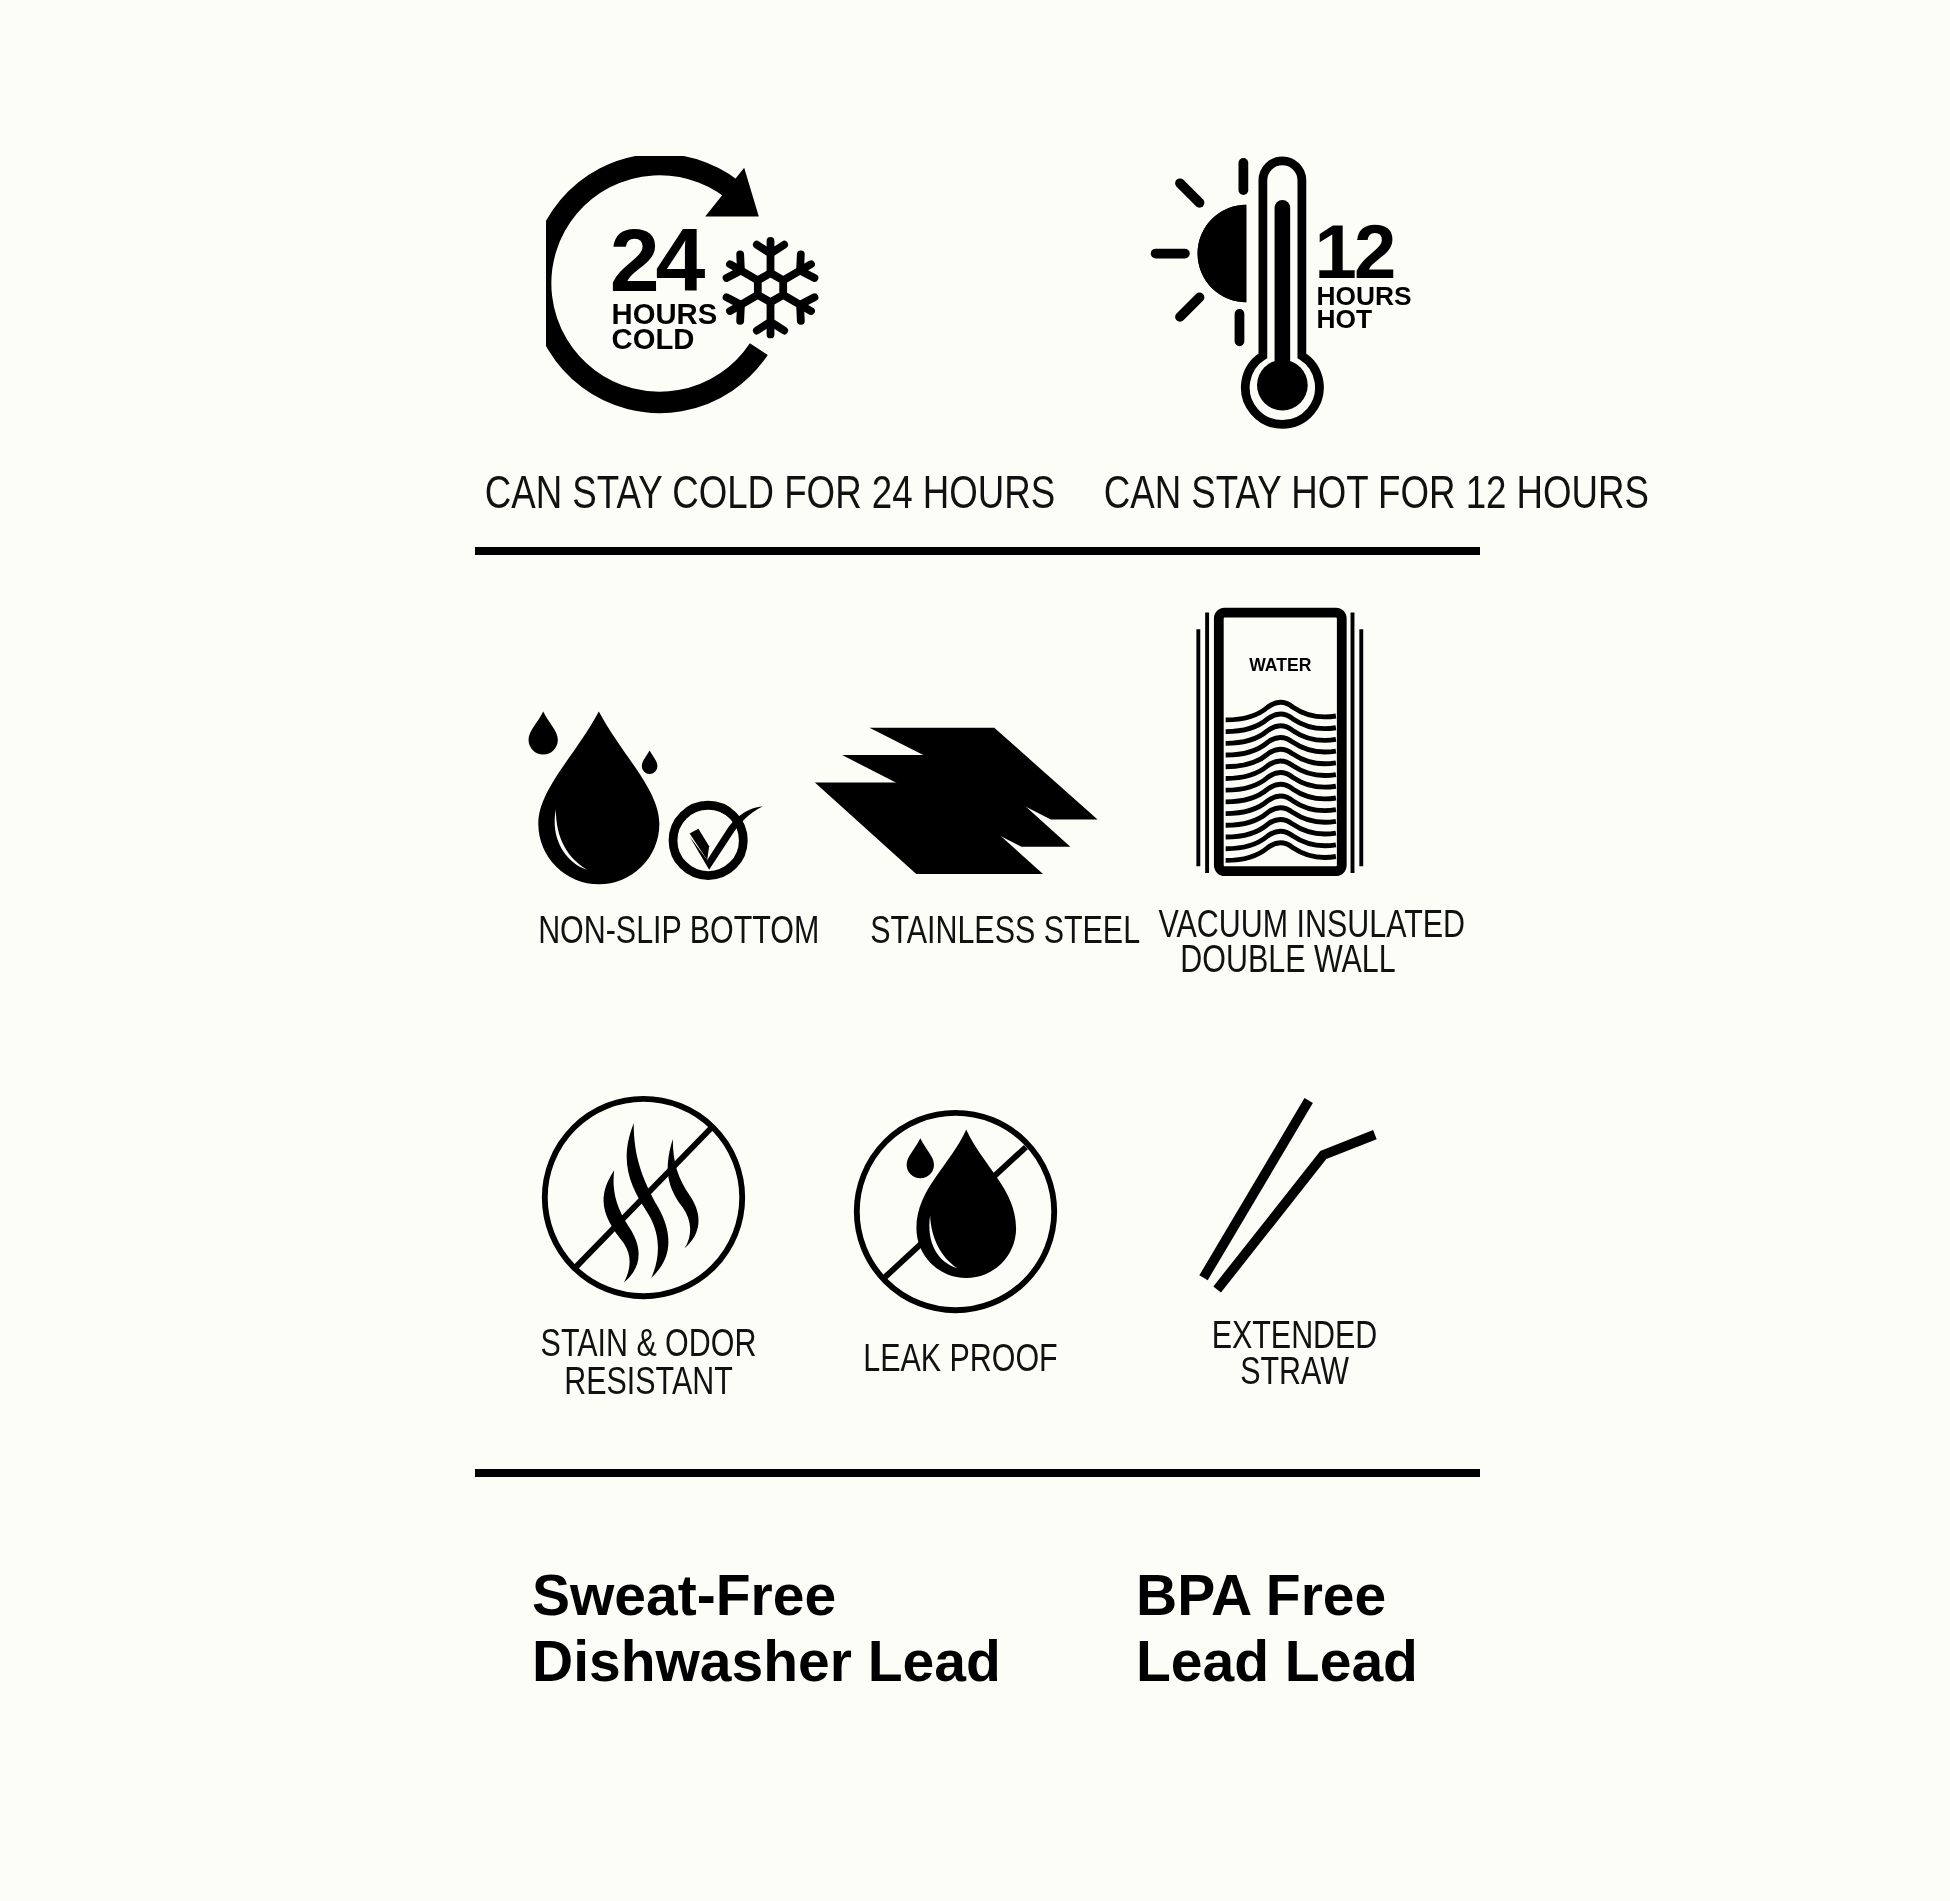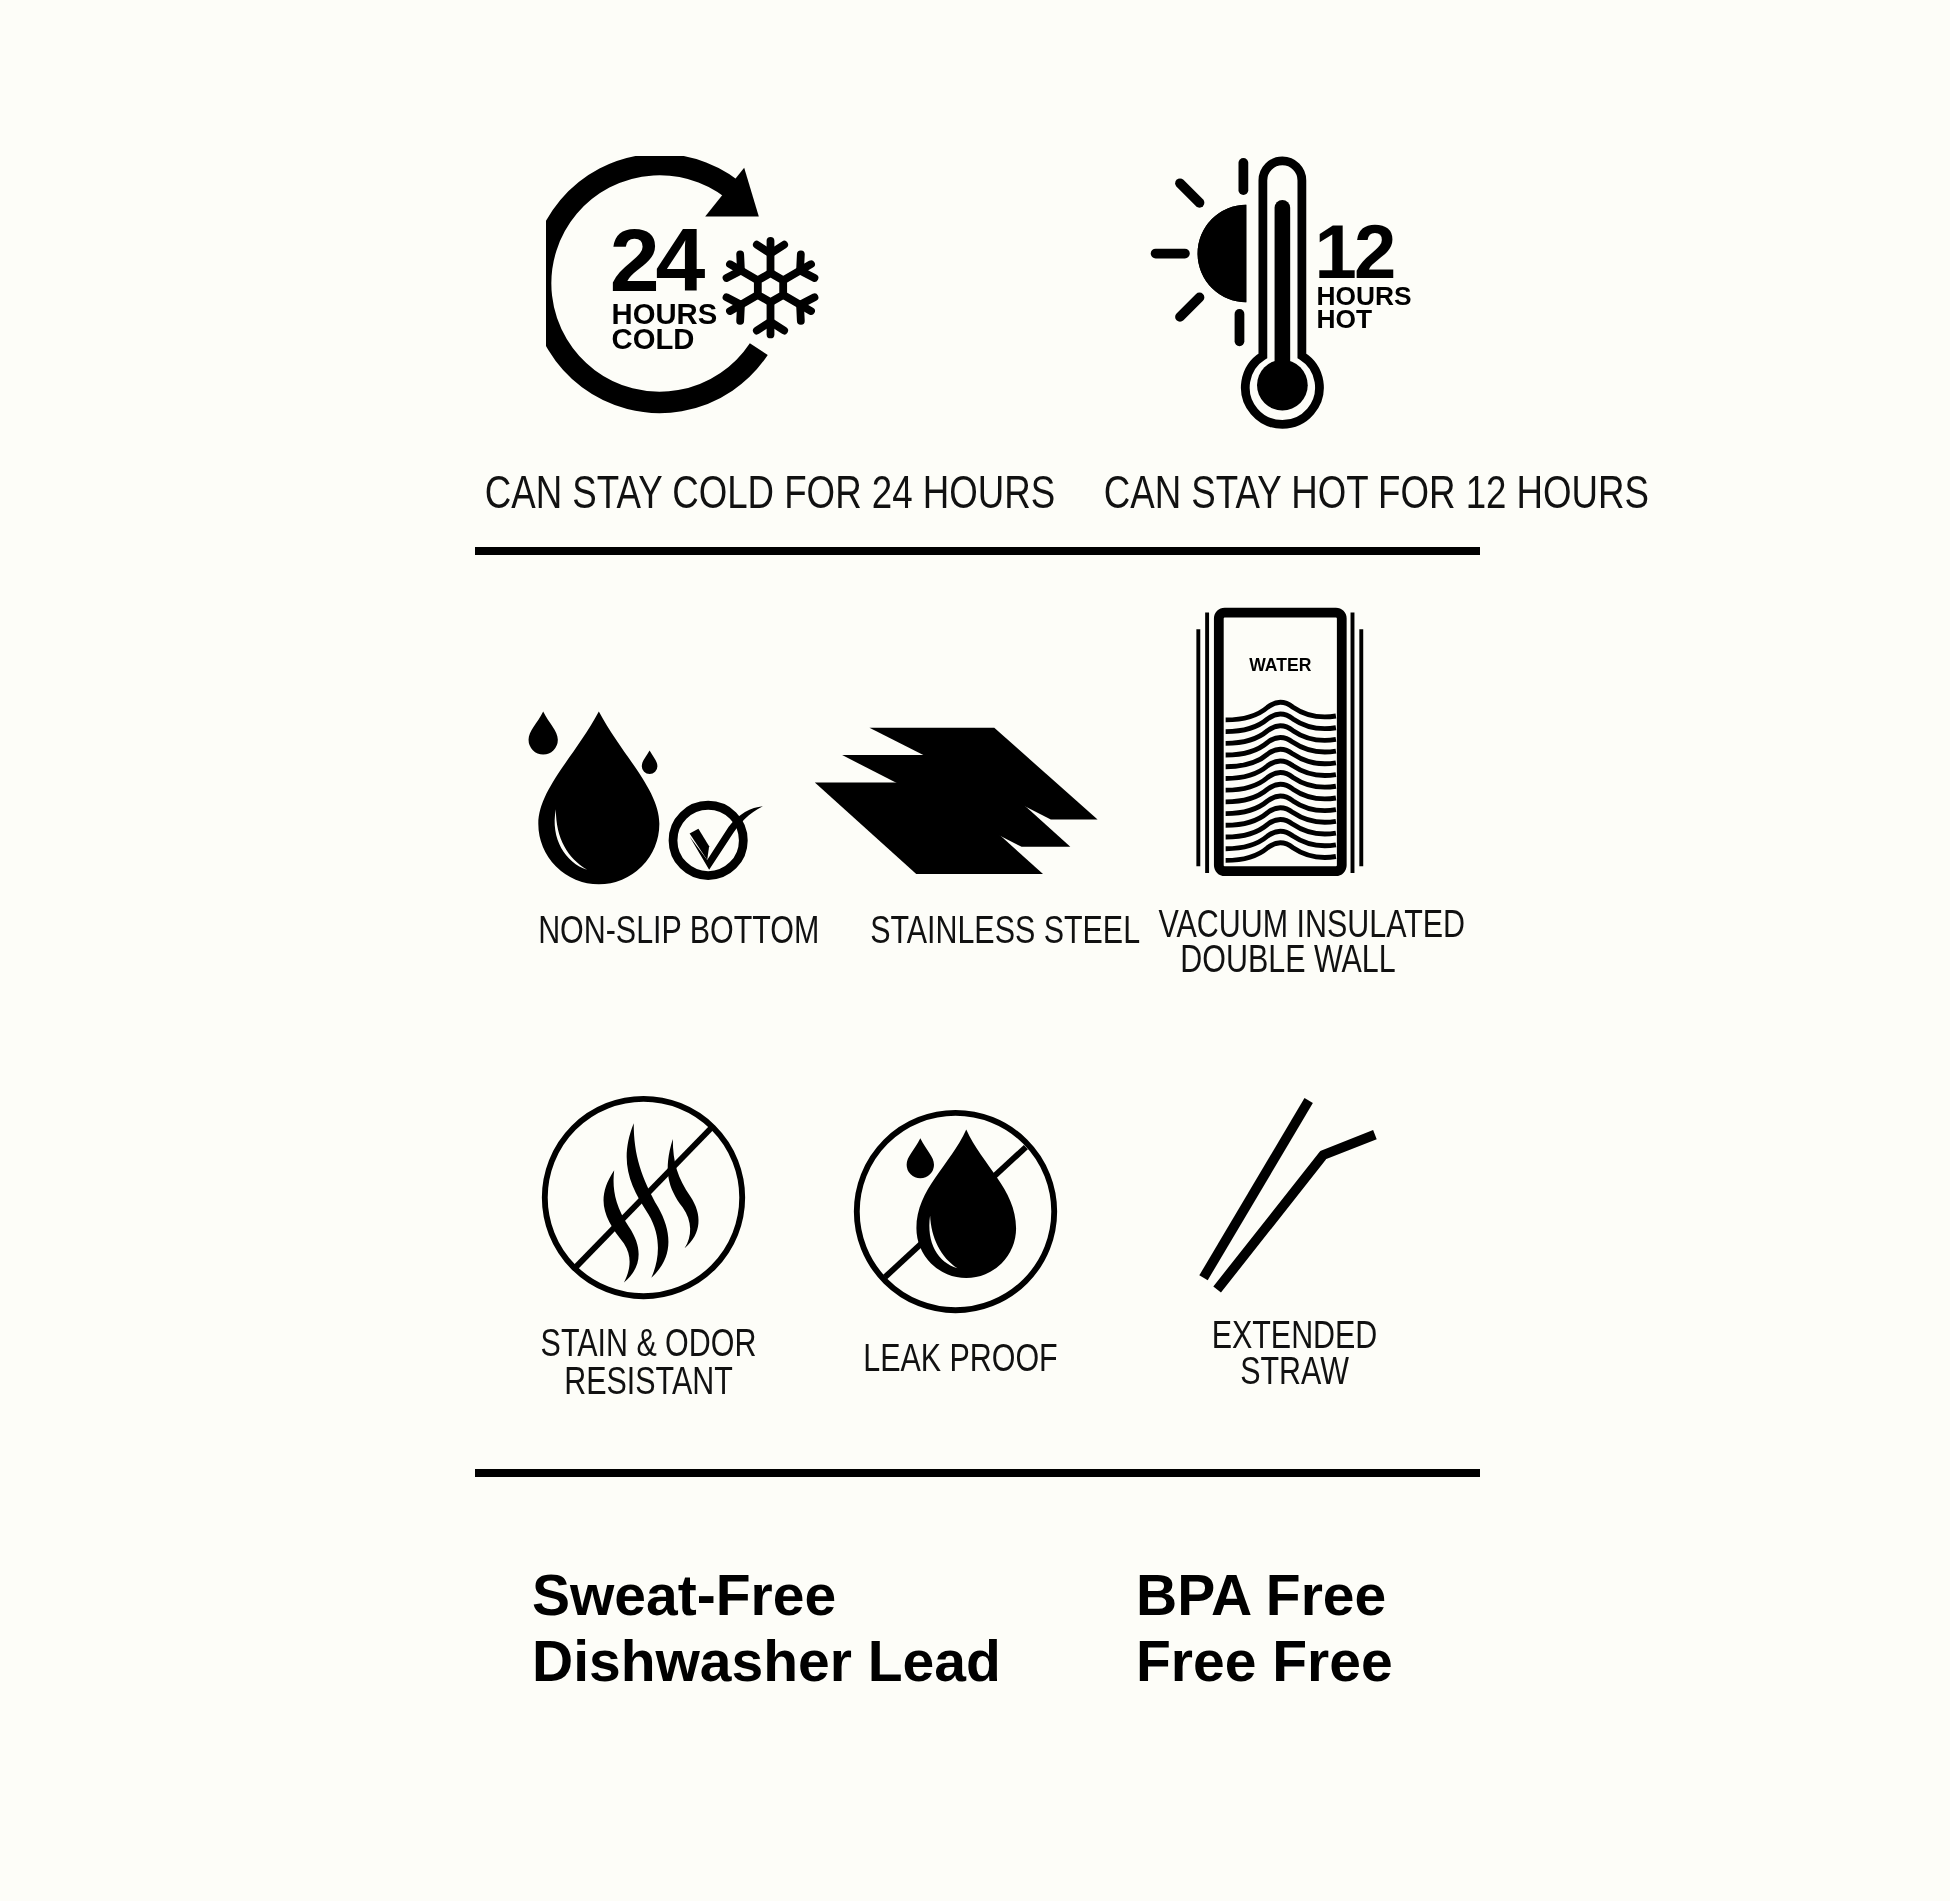--- a/index.html
+++ b/index.html
@@ -180,15 +180,15 @@
 <div class="caption cap-mid" style="left:1153px; top:1351px; width:283px;">STRAW</div>
 
 <div class="divider" style="left:475px; top:1469px; width:1005px;"></div>
 
 <div class="bold-list" style="left:532px; top:1562px;">
   <div>Sweat-Free</div>
   <div>Dishwasher Lead</div>
 </div>
 <div class="bold-list" style="left:1136px; top:1562px;">
   <div>BPA Free</div>
-  <div>Free Free</div>
+  <div>Lead Lead</div>
 </div>
 
 
 </body></html>

